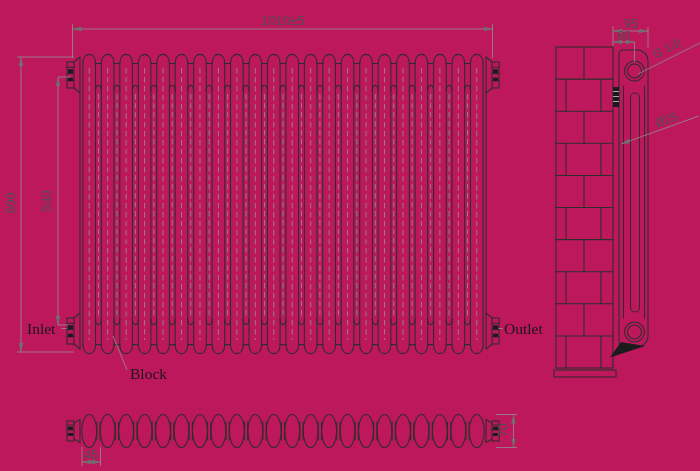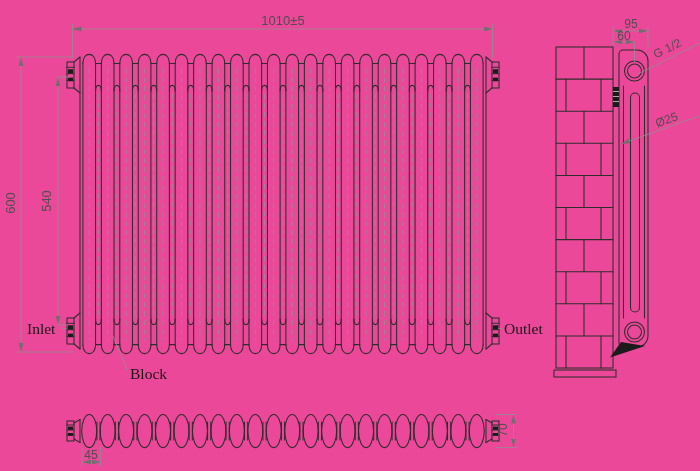--- a/index.html
+++ b/index.html
@@ -1,16 +1,16 @@
 <!DOCTYPE html>
 <html><head>
 <meta charset="utf-8">
 <style>
   html,body{margin:0;padding:0;background:#ffffff;}
-  .stage{position:relative;width:700px;height:471px;background:#ec4899;overflow:hidden;}
+  .stage{position:relative;width:700px;height:471px;background:#be185d;overflow:hidden;}
   svg{display:block;}
   .main{stroke:#2d2d2d;stroke-width:1.05;fill:none;stroke-linecap:round;}
   .dim{stroke:#8f8f8f;stroke-width:0.8;fill:none;}
   .dash{stroke:#8f8f8f;stroke-width:0.85;fill:none;stroke-dasharray:5.5 3.5;}
   .dimtext{font-family:"Liberation Sans",sans-serif;font-size:13px;fill:#4f4f4f;}
   .dimtext-s{font-family:"Liberation Sans",sans-serif;font-size:12px;fill:#4f4f4f;}
   .label{font-family:"Liberation Serif",serif;font-size:15.5px;fill:#161616;}
   .fillDark{fill:#1b1b1b;stroke:none;}
   .hatchline{stroke:#cfcfcf;stroke-width:0.8;}
 </style>

